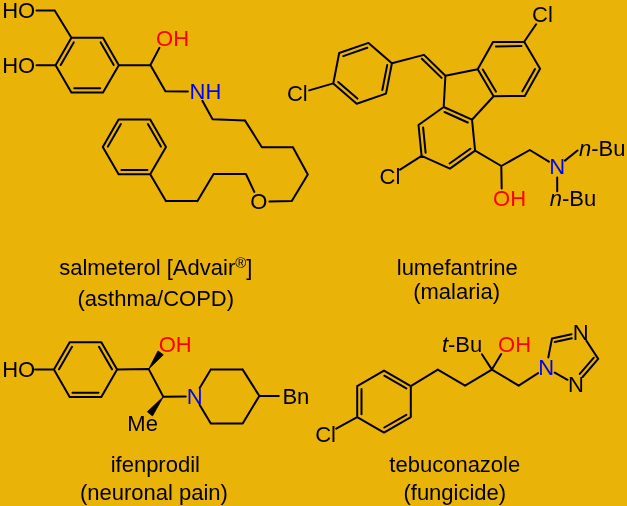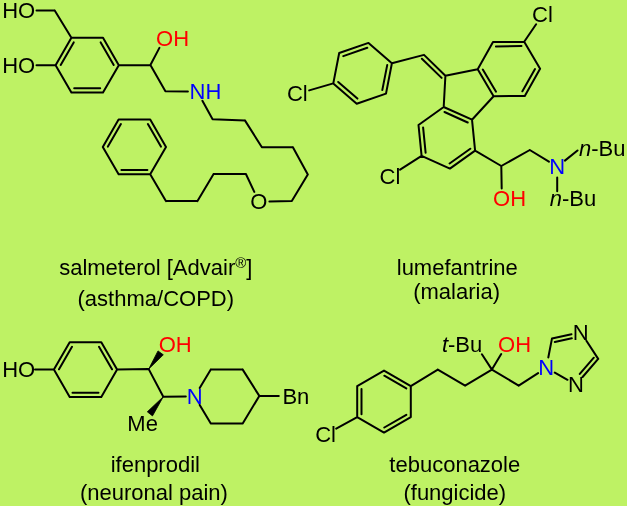--- a/index.html
+++ b/index.html
@@ -1,19 +1,19 @@
 <!DOCTYPE html>
 <html><head>
 <meta charset="utf-8">
 <style>
   html, body { margin: 0; padding: 0; background: #ffffff; }
   .page {
     position: relative;
     width: 627px; height: 506px;
-    background: #bef264;
+    background: #eab308;
     font-family: "Liberation Sans", sans-serif;
     overflow: hidden;
   }
   .bond { fill: none; stroke: #000000; stroke-width: 2; stroke-linecap: round; stroke-linejoin: round; }
   .wedge { fill: #000000; stroke: #000000; stroke-width: 0.8; stroke-linejoin: round; }
   text { font-family: "Liberation Sans", sans-serif; }
   .atom { font-size: 22px; }
   .cap { font-size: 22px; }
   .sup { font-size: 15px; }
 </style>

